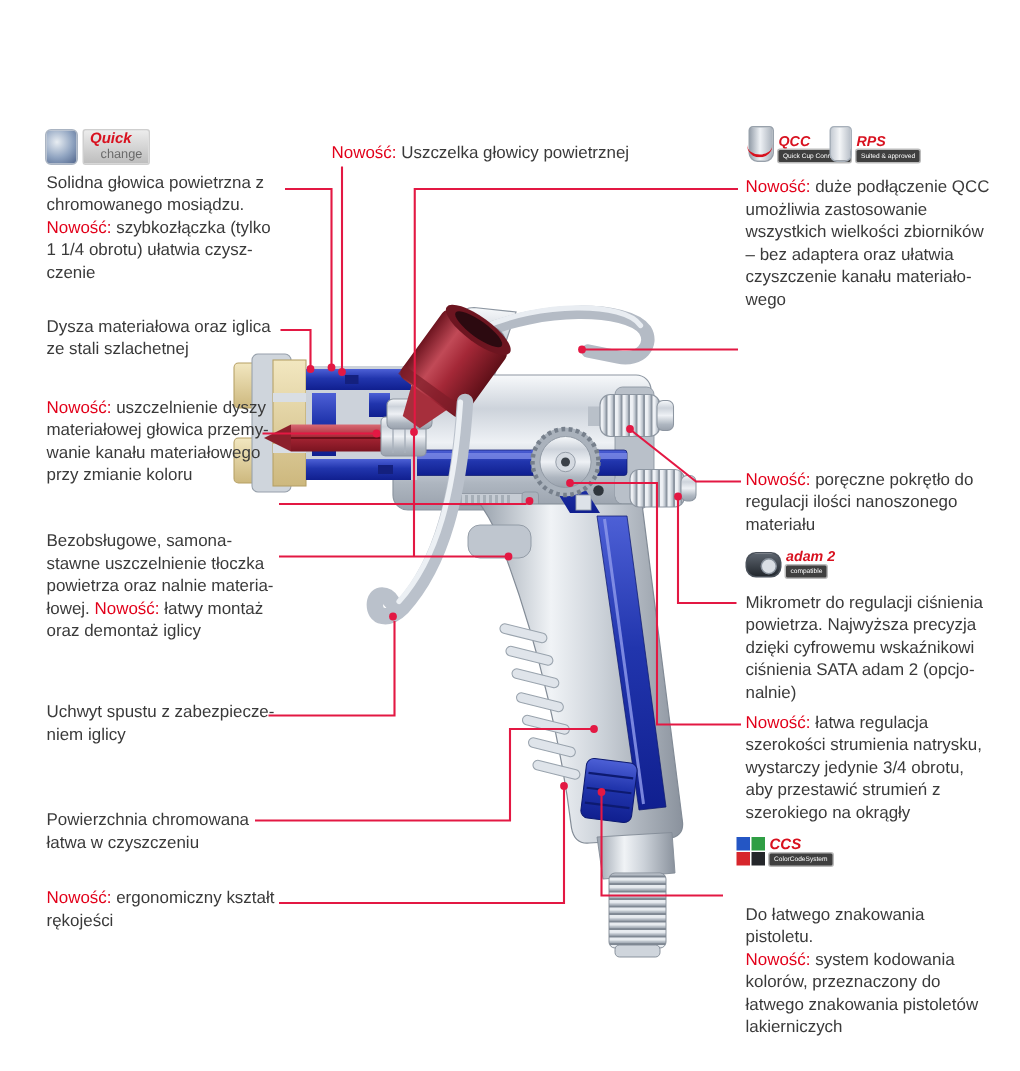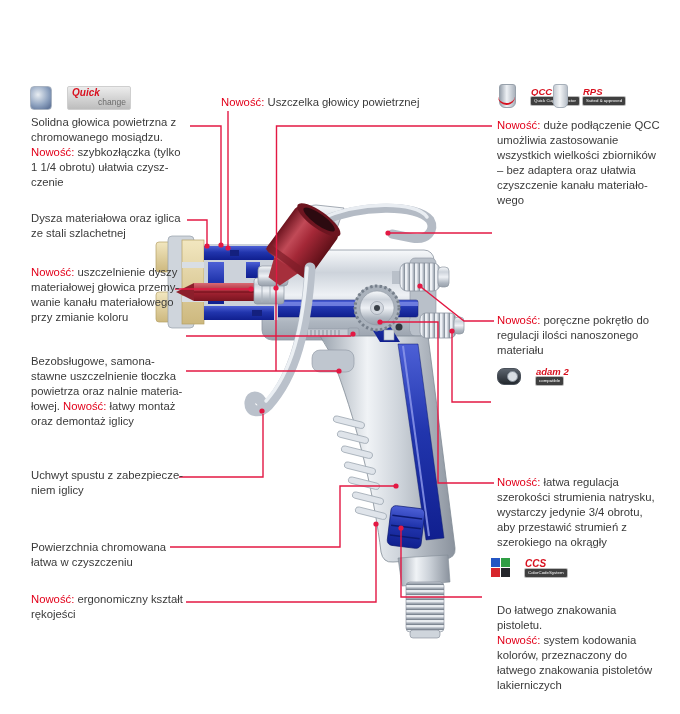--- a/index.html
+++ b/index.html
@@ -2,28 +2,28 @@
 <html><head>
 <meta charset="utf-8">
 <style>
   html,body{margin:0;padding:0;background:#fff}
   body{width:680px;height:714px;font-family:"Liberation Sans",sans-serif}
   .stage{position:relative;width:680px;height:714px;overflow:hidden;background:#fff}
   svg.gun{position:absolute;left:0;top:0}
   .ann{position:absolute;font-size:11.3px;line-height:14.9px;color:#3a3a3a;white-space:pre-line}
   .ann .red{color:#e2001a}
   
-  .logo{position:absolute;display:flex;align-items:center;gap:15px}
+  .logo{position:absolute;display:flex;align-items:flex-end;gap:3px}
   .lg-col{display:flex;flex-direction:column;align-items:flex-start}
   .lg-title{color:#d8111f;font-weight:bold;font-style:italic;font-size:9.5px;line-height:10px}
   .lg-strip{background:#3f3f3f;color:#fff;font-size:4.4px;line-height:6px;padding:1px 3px;border-radius:1px;white-space:nowrap;box-shadow:0 0 0 1px #bbb}
   .lg-badge{background:linear-gradient(180deg,#ececec,#bdbdbd);border:1px solid #cfcfcf;border-radius:2px;padding:1px 4px 2px 4px}
   .qc-img{width:20px;height:22px;border-radius:4px;background:radial-gradient(circle at 35% 35%,#e8edf2,#8fa3c0 55%,#50658c);border:1px solid #aab4c2}
   .qc-quick{color:#d8111f;font-weight:bold;font-style:italic;font-size:10px;line-height:10px;display:block}
-  .qc-change{color:#6a6a6a;font-size:8.5px;line-height:9px;display:block;margin-left:26px}
+  .qc-change{color:#6a6a6a;font-size:8.5px;line-height:9px;display:block;margin-left:7px}
   .qcc-img{width:15px;height:22px;border-radius:3px 3px 6px 6px;background:linear-gradient(90deg,#9aa3ae,#eef1f5 45%,#aab2bc);border:1px solid #98a1ab;position:relative}
   .qcc-img::after{content:"";position:absolute;left:-2px;bottom:2px;width:17px;height:8px;border-bottom:2.5px solid #d8111f;border-radius:0 0 9px 9px}
   .rps-img{width:13px;height:22px;border-radius:3px 3px 5px 5px;background:linear-gradient(90deg,#c6ccd4,#f3f5f7 45%,#b9c0c9);border:1px solid #a7b0ba}
   .adam-img{width:22px;height:15px;border-radius:7px;background:linear-gradient(180deg,#5c646e,#23282e);border:1px solid #4a515a;position:relative}
   .adam-img::after{content:"";position:absolute;right:2px;top:2.5px;width:9px;height:9px;border-radius:50%;background:#d9dee4;border:1.5px solid #868f9a}
   .ccs-img{display:grid;grid-template-columns:9px 9px;grid-template-rows:9px 9px;gap:1px}
   .ccs-img i{display:block}
 </style>
 </head>
 <body>
@@ -306,20 +306,25 @@
 – bez adaptera oraz ułatwia
 czyszczenie kanału materiało-
 wego</span></div>
 
 
 
 <div class="ann" style="left:497px;top:313px;width:178px"><span class="red">Nowość:</span><span> poręczne pokrętło do
 regulacji ilości nanoszonego
 materiału</span></div>
 
+<div class="ann" style="left:497px;top:395px;width:178px"><span>Mikrometr do regulacji ciśnienia
+powietrza. Najwyższa precyzja
+dzięki cyfrowemu wskaźnikowi
+ciśnienia SATA adam 2 (opcjo-
+nalnie)</span></div>
 
 <div class="ann" style="left:497px;top:475px;width:178px"><span class="red">Nowość:</span><span> łatwa regulacja
 szerokości strumienia natrysku,
 wystarczy jedynie 3/4 obrotu,
 aby przestawić strumień z
 szerokiego na okrągły</span></div>
 
 <div class="ann" style="left:497px;top:603px;width:178px"><span>Do łatwego znakowania
 pistoletu.
 </span><span class="red">Nowość:</span><span> system kodowania

